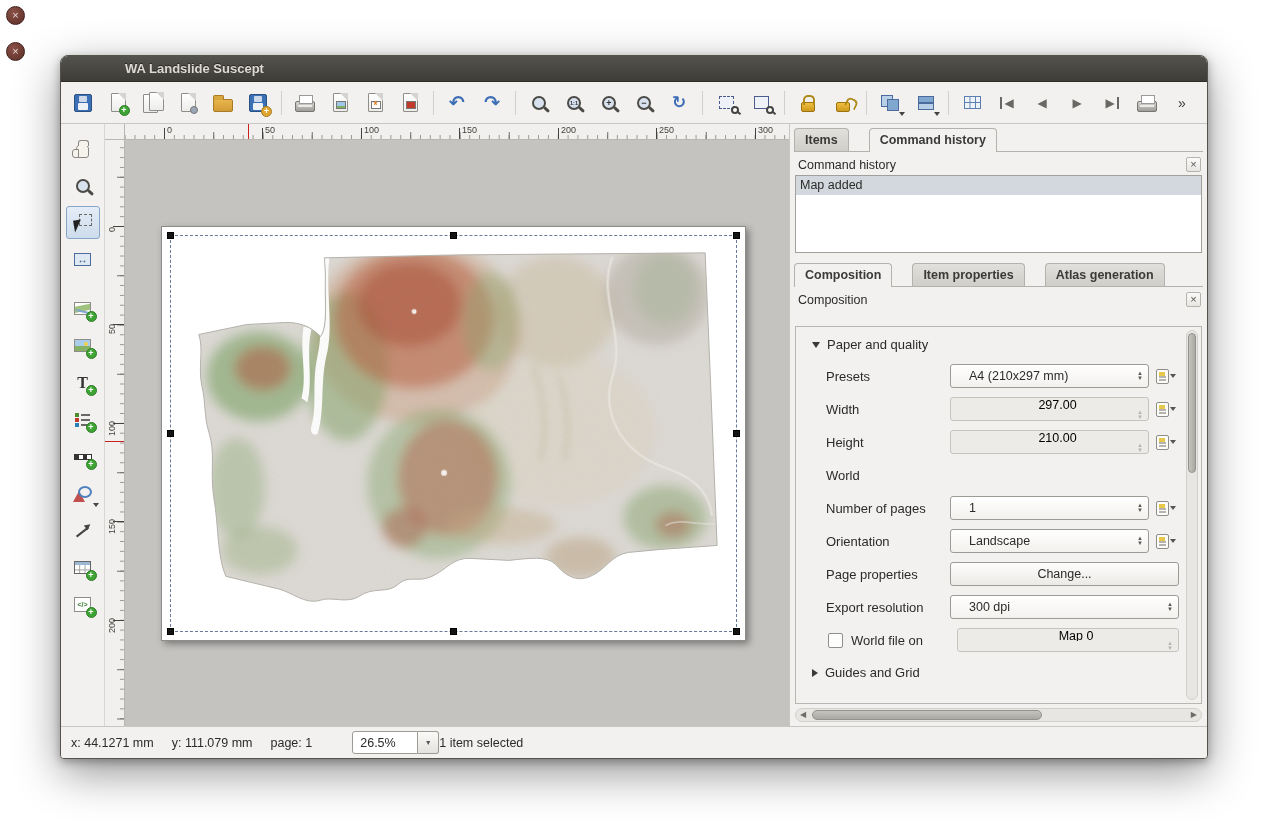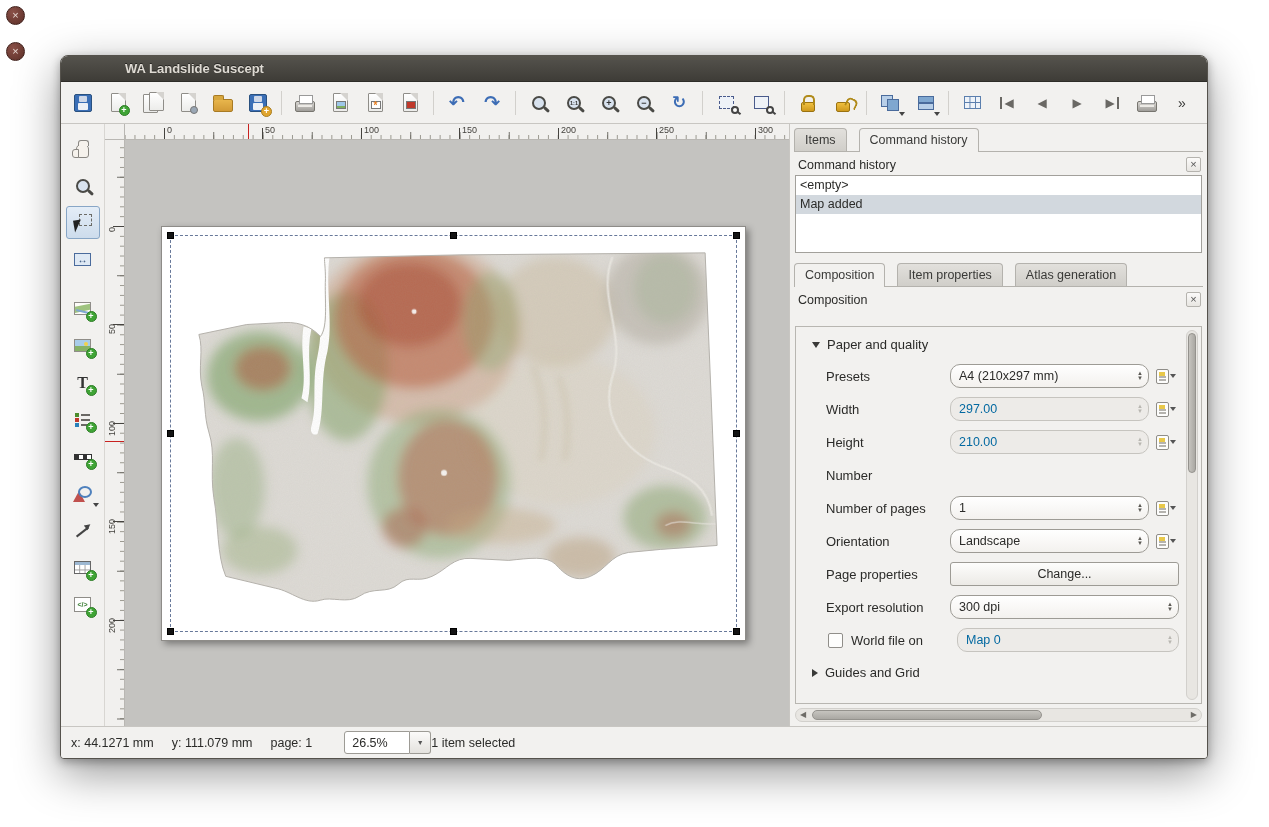--- a/index.html
+++ b/index.html
@@ -216,21 +216,21 @@
   .handle{ position:absolute; width:7px; height:7px; background:#141414; border:1px solid #000; }
   .h-nw{ left:-4px; top:-4px; } .h-n{ left:calc(50% - 4px); top:-4px; } .h-ne{ right:-4px; top:-4px; }
   .h-w{ left:-4px; top:calc(50% - 4px);} .h-e{ right:-4px; top:calc(50% - 4px); }
   .h-sw{ left:-4px; bottom:-4px; } .h-s{ left:calc(50% - 4px); bottom:-4px; } .h-se{ right:-4px; bottom:-4px; }
 
   
   .rpanel{
     width:418px; flex:0 0 auto; background:#f2f1ef; border-left:1px solid #c8c6c2;
     display:flex; flex-direction:column; padding:2px 4px 2px 4px; min-height:0;
   }
-  .tabrow{ display:flex; gap:12px; align-items:flex-end; flex:0 0 auto; border-bottom:1px solid #b4b2ad; padding:2px 2px 0 0; }
+  .tabrow{ display:flex; gap:20px; align-items:flex-end; flex:0 0 auto; border-bottom:1px solid #b4b2ad; padding:2px 2px 0 0;font-weight:bold; }
   .tab{
     padding:4px 10px 4px; font-size:12.5px; color:#3a3a38;
     background:linear-gradient(#e2e0dc,#d0cec9);
     border:1px solid #b4b2ad; border-bottom:none; border-radius:4px 4px 0 0; white-space:nowrap;
   }
   .tab.active{ background:#f2f1ef; margin-bottom:-1px; padding-bottom:5px; }
   .dockhead{ display:flex; align-items:center; justify-content:space-between; padding:5px 2px 3px 4px; font-size:12.5px; flex:0 0 auto; }
   .closex{
     width:15px; height:15px; font-size:11px; line-height:13px; text-align:center; color:#555;
     border:1px solid #b5b3ae; border-radius:2px; background:linear-gradient(#fbfaf9,#e8e6e2);
@@ -243,28 +243,28 @@
     flex:1; min-height:0; border:1px solid #b8b6b1; margin:16px 1px 4px 1px; position:relative;
     background:#f2f1ef; overflow:hidden; padding:8px 22px 0 14px;
   }
   .secthead{ display:flex; align-items:center; gap:7px; font-size:13px; margin:2px 0 12px 2px; }
   .tri-down{ width:0; height:0; border-left:4px solid transparent; border-right:4px solid transparent; border-top:6px solid #3a3a38; }
   .tri-right{ width:0; height:0; border-top:4px solid transparent; border-bottom:4px solid transparent; border-left:6px solid #3a3a38; }
 
   .prow{ display:flex; align-items:center; margin:0 0 9px 16px; height:24px; }
   .plabel{ width:124px; flex:0 0 auto; font-size:13px; }
   .ctrl{
-    flex:1; height:24px; border:1px solid #9d9b95; border-radius:10px;
+    flex:1; height:24px; border:1px solid #9d9b95; border-radius:3px;
     background:linear-gradient(#ffffff,#f3f1ee);
-    display:flex; align-items:center; padding:0 2px 0 8px; font-size:12.5px; position:relative; min-width:0;
+    display:flex; align-items:center; padding:0 2px 0 18px; font-size:12.5px; position:relative; min-width:0;
   }
   .ctrl .cval{ overflow:hidden; white-space:nowrap; }
   .spins{ margin-left:auto; display:flex; flex-direction:column; align-items:center; color:#5a5853; font-size:6px; line-height:5px; padding:0 3px; }
   .spins::before{ content:"▲"; } .spins::after{ content:"▼"; }
-  .ctrl.disabled{ background:#edebe8; color:#0369a1; border-color:#c6c4bf; }
+  .ctrl.disabled{ background:#edebe8; color:#000000; border-color:#c6c4bf;flex-direction:column; }
   .ctrl.disabled .spins{ color:#b8b6b1; }
   .btnctrl{
     flex:1; height:24px; border:1px solid #9d9b95; border-radius:3px;
     background:linear-gradient(#fdfdfc,#eceae6);
     display:flex; align-items:center; justify-content:center; font-size:12.5px;
   }
   .override{ width:26px; flex:0 0 auto; margin-left:4px; display:flex; align-items:center; justify-content:center; gap:1px; }
   .ovic{ width:13px; height:15px; background:#fdfdfc; border:1px solid #8f8d88; border-radius:2px; position:relative; }
   .ovic::before{ content:""; position:absolute; left:2px; top:2px; width:6px; height:4px; background:#e8c84a; }
   .ovic::after{ content:""; position:absolute; left:2px; bottom:2px; width:7px; height:2px; background:#b5b3ae; box-shadow:0 -3px 0 #b5b3ae; }
@@ -286,21 +286,21 @@
   }
   .hthumb{ position:absolute; left:16px; width:230px; top:1px; bottom:1px;
     background:linear-gradient(#c6c4bf,#aaa8a3); border:1px solid #94928d; border-radius:6px; }
 
   
   .statusbar{
     height:32px; flex:0 0 auto; background:#f2f1ef; border-top:1px solid #c8c6c2;
     display:flex; align-items:center; padding:0 10px; font-size:12.5px;
   }
   .statusbar .sgroup{ display:flex; gap:18px; }
-  .zwrap{ display:flex; margin-left:32px;border-radius:10px; }
+  .zwrap{ display:flex; margin-left:40px;border-radius:10px; }
   .zfield{ width:66px; height:23px; background:#fff; border:1px solid #9d9b95; border-radius:3px 0 0 3px;
     display:flex; align-items:center; padding:0 7px; }
   .zbtn{ width:21px; height:23px; border:1px solid #9d9b95; border-left:none; border-radius:0 3px 3px 0;
     background:linear-gradient(#fbfaf9,#e4e2de); display:flex; align-items:center; justify-content:center;
     font-size:7px; color:#555; }
   .selcount{ }
 </style>
 </head>
 <body>
 
@@ -634,21 +634,20 @@
         <div class="tab">Items</div>
         <div class="tab active">Command history</div>
       </div>
 
       <div class="dockhead">
         <span>Command history</span>
         <span class="closex">×</span>
       </div>
 
       <div class="listbox">
-        <div class="listrow">&lt;empty&gt;</div>
         <div class="listrow selected">Map added</div>
       </div>
 
       <div class="tabrow">
         <div class="tab active">Composition</div>
         <div class="tab">Item properties</div>
         <div class="tab">Atlas generation</div>
       </div>
 
       <div class="dockhead">
@@ -693,21 +692,21 @@
               <span class="cval">210.00</span>
               <span class="spins"></span>
             </span>
           <span class="override">
               <span class="ovic"></span>
               <span class="ovarr"></span>
             </span>
         </div>
 
         <div class="prow">
-          <span class="plabel">Number</span>
+          <span class="plabel">World</span>
         </div>
 
         <div class="prow">
           <span class="plabel">Number of pages</span>
           <span class="ctrl">
               <span class="cval">1</span>
               <span class="spins"></span>
             </span>
           <span class="override">
               <span class="ovic"></span>

